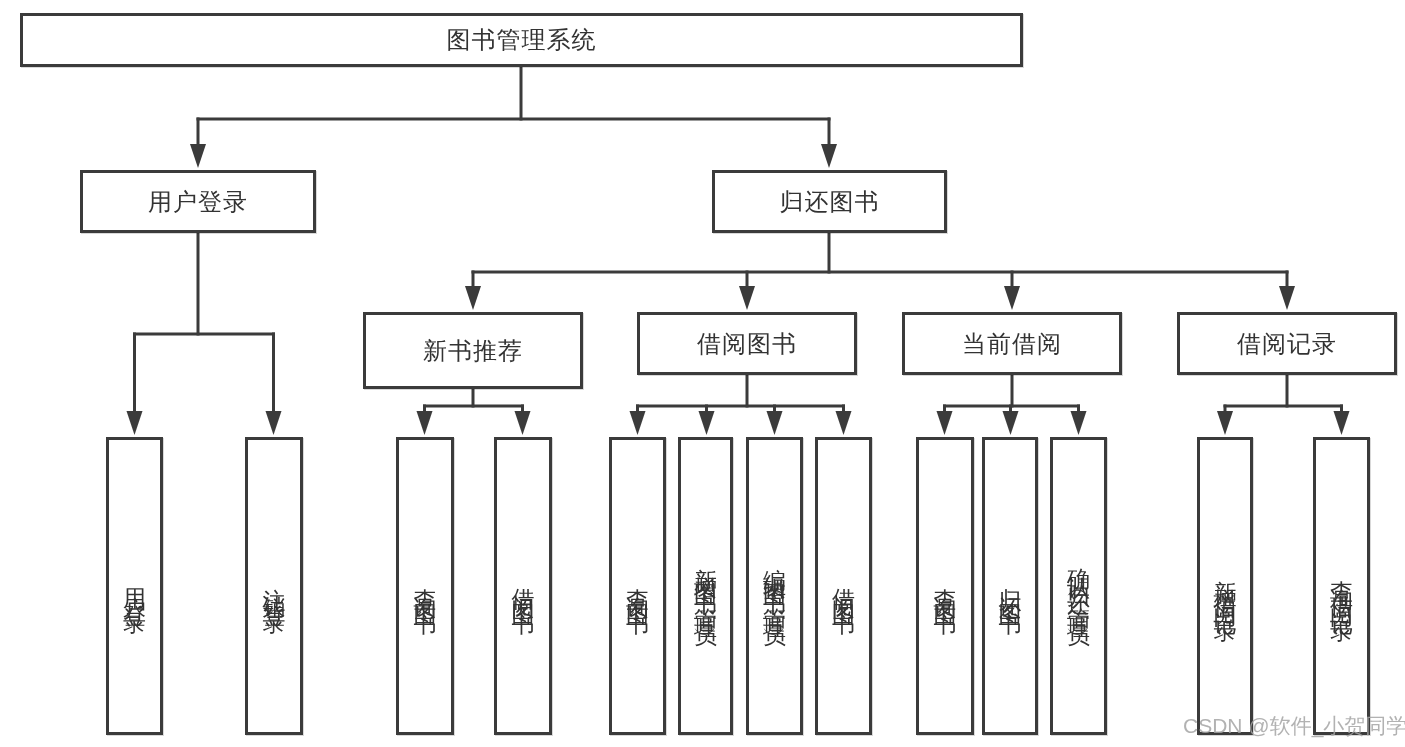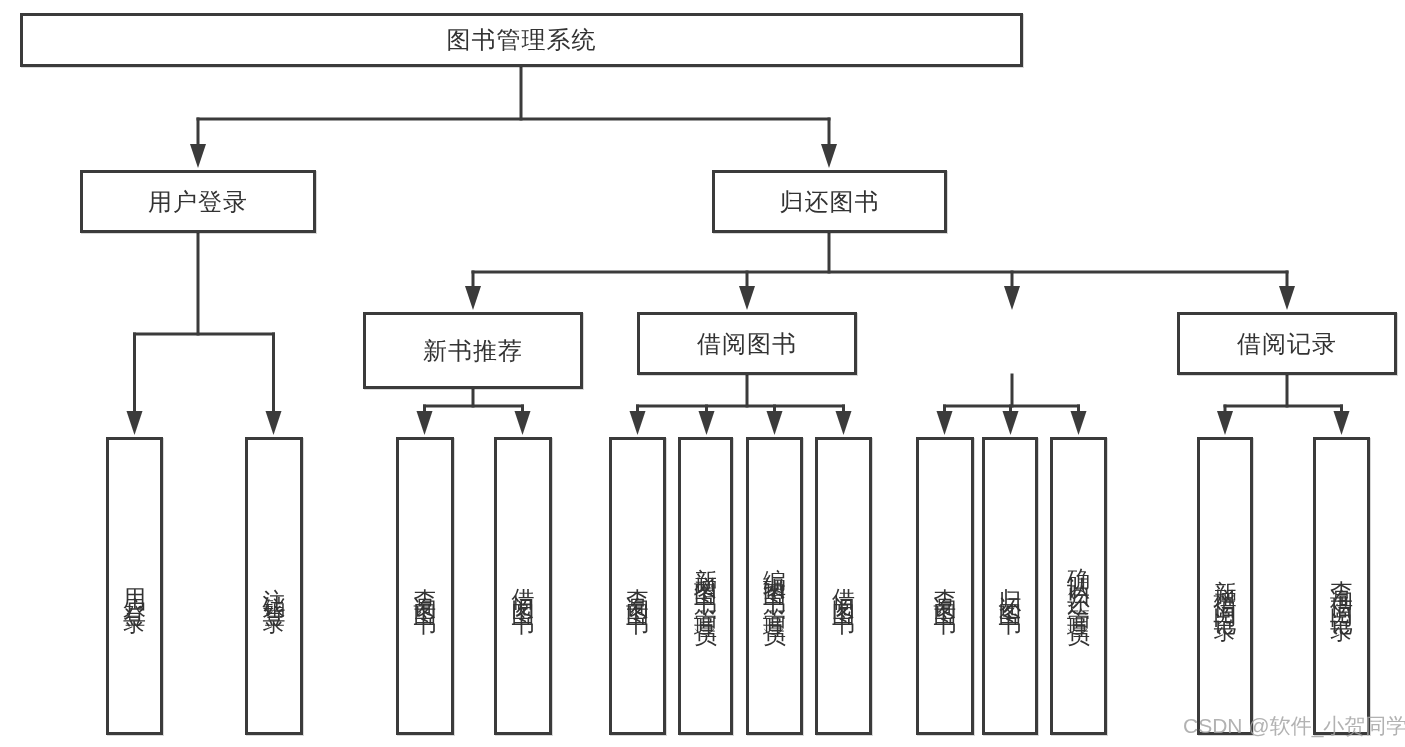--- a/index.html
+++ b/index.html
@@ -112,20 +112,23 @@
   <div class="node hbox" style="left:712px;top:170px;width:235px;height:63px">
     <span>归还图书</span>
   </div>
 
   <div class="node hbox" style="left:363px;top:312px;width:220px;height:77px">
     <span>新书推荐</span>
   </div>
   <div class="node hbox" style="left:637px;top:312px;width:220px;height:63px">
     <span>借阅图书</span>
   </div>
+  <div class="node hbox" style="left:902px;top:312px;width:220px;height:63px">
+    <span>当前借阅</span>
+  </div>
   <div class="node hbox" style="left:1177px;top:312px;width:220px;height:63px">
     <span>借阅记录</span>
   </div>
 
   <div class="node vbox" style="left:106px;top:437px;width:57px;height:298px">
     <span class="vtext">用户登录</span>
   </div>
   <div class="node vbox" style="left:245px;top:437px;width:58px;height:298px">
     <span class="vtext">注销登录</span>
   </div>

